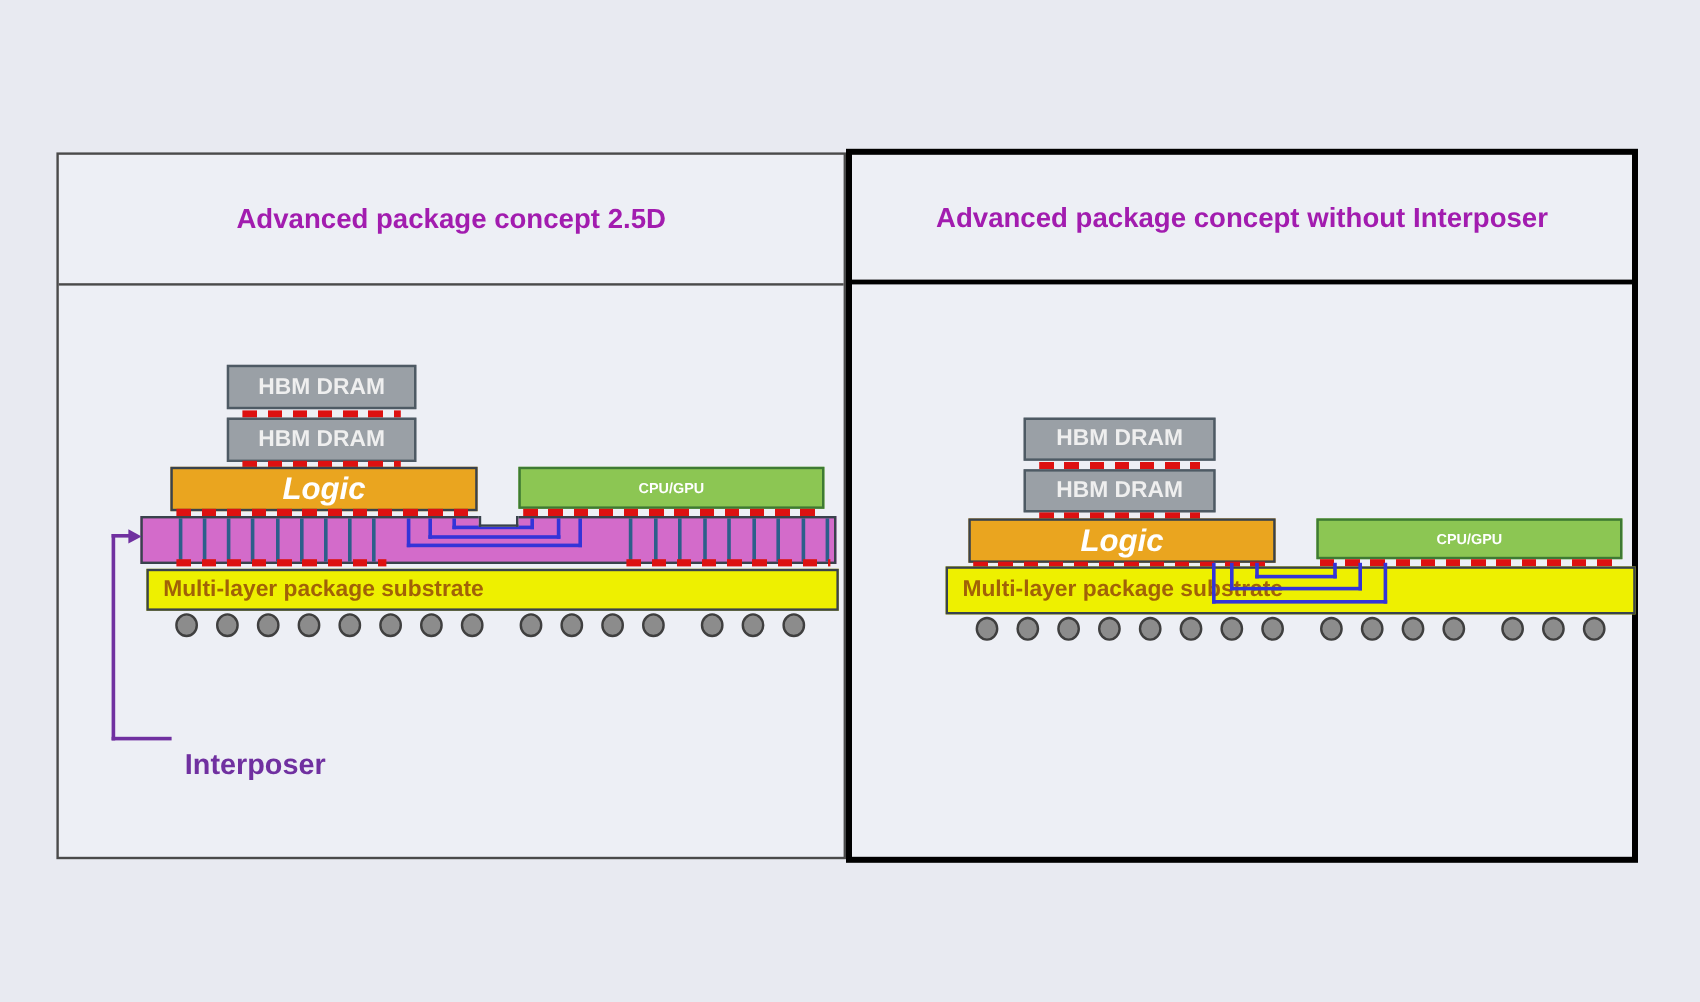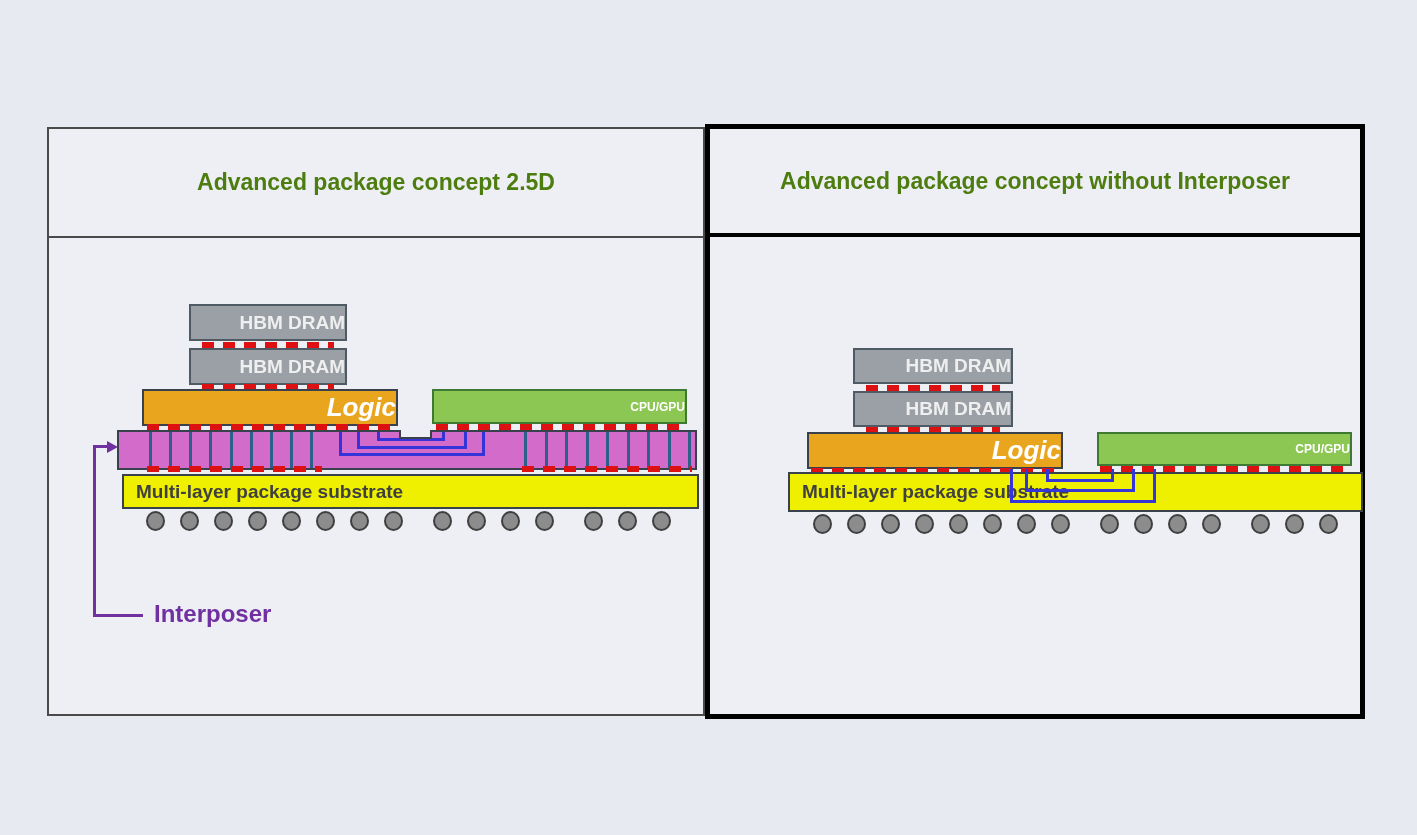--- a/index.html
+++ b/index.html
@@ -12,41 +12,41 @@
   }
   *{margin:0;padding:0;box-sizing:border-box;}
   html,body{width:1417px;height:835px;}
   body{background:var(--background);font-family:"Liberation Sans",sans-serif;position:relative;overflow:hidden;}
 
   .panel{position:absolute;background:var(--panel-bg);}
   .panel-left{left:47px;top:127px;width:658px;height:589px;border:2px solid #4a4a4a;}
   .panel-right{left:705px;top:124px;width:660px;height:595px;border:5px solid #000;}
 
   .panel-title{display:flex;flex-direction:column;justify-content:center;text-align:center;
-    font-weight:bold;font-size:23px;line-height:31px;color:#4d7c0f;}
+    font-weight:bold;font-size:23px;line-height:31px;color:#a21caf;}
   .panel-left .panel-title{height:109px;border-bottom:2px solid #4a4a4a;}
   .panel-right .panel-title{height:108px;border-bottom:4px solid #000;}
 
-  .chip{position:absolute;border:2px solid var(--edge);display:flex;align-items:center;justify-content:flex-end;
+  .chip{position:absolute;border:2px solid var(--edge);display:flex;align-items:center;justify-content:center;
     font-weight:bold;font-size:19px;color:#fff;}
   .hbm{background:var(--hbm-fill);border-color:#4e5a64;color:#efefef;}
   .logic{background:var(--logic-fill);font-size:26px;font-style:italic;}
   .cpu{background:var(--cpu-fill);border-color:#3e7a33;font-size:12px;}
 
   .bumps{position:absolute;height:6px;
     background:repeating-linear-gradient(90deg,var(--bump-red) 0 12px,transparent 12px 21px);}
 
   .interposer{position:absolute;background:var(--interposer-fill);border:2px solid var(--edge);}
   .tsv-zone{position:absolute;top:0;bottom:0;display:flex;justify-content:space-between;}
   .tsv{width:3px;height:100%;background:var(--tsv-blue);}
   .route{position:absolute;border:3px solid var(--routing-blue);border-top:none;}
   .notch{position:absolute;background:var(--panel-bg);border:2px solid var(--edge);border-top:none;}
 
   .substrate{position:absolute;background:var(--substrate-fill);border:2px solid var(--edge);
-    display:flex;align-items:center;font-weight:bold;font-size:19px;color:#404040;padding-left:12px;}
+    display:flex;align-items:center;font-weight:bold;font-size:19px;color:#a16207;padding-left:12px;}
 
   .ball-row{position:absolute;display:flex;}
   .ball-group{display:flex;gap:15px;}
   .ball-group + .ball-group{margin-left:30px;}
   .ball{width:19px;height:20px;border-radius:50%;background:var(--ball-gray);border:2px solid #3f3f3f;}
 
   .callout-line{position:absolute;background:var(--interposer-label-purple);}
   .arrow-head{position:absolute;width:0;height:0;border-left:11px solid var(--interposer-label-purple);
     border-top:6px solid transparent;border-bottom:6px solid transparent;}
   .interposer-label{position:absolute;font-weight:bold;font-size:24px;color:var(--interposer-label-purple);}
@@ -132,21 +132,21 @@
         <span class="ball"></span>
         <span class="ball"></span>
         <span class="ball"></span>
       </div>
     </div>
 
   <div class="callout-line" style="left:44px;top:316px;width:3px;height:172px;"></div>
   <div class="callout-line" style="left:44px;top:316px;width:15px;height:3px;"></div>
   <div class="arrow-head" style="left:58px;top:312px;"></div>
   <div class="callout-line" style="left:44px;top:485px;width:50px;height:3px;"></div>
-  <div class="interposer-label" style="left:105px;top:471px;">Interposer</div>
+  <div class="interposer-label" style="left:105px;top:495px;">Interposer</div>
 </div>
 
 <div class="panel panel-right">
   <div class="panel-title">
     <span>Advanced package concept without Interposer</span>
   </div>
 
   <div class="chip hbm" style="left:143px;top:219px;width:160px;height:36px;">
     <span>HBM DRAM</span>
   </div>

